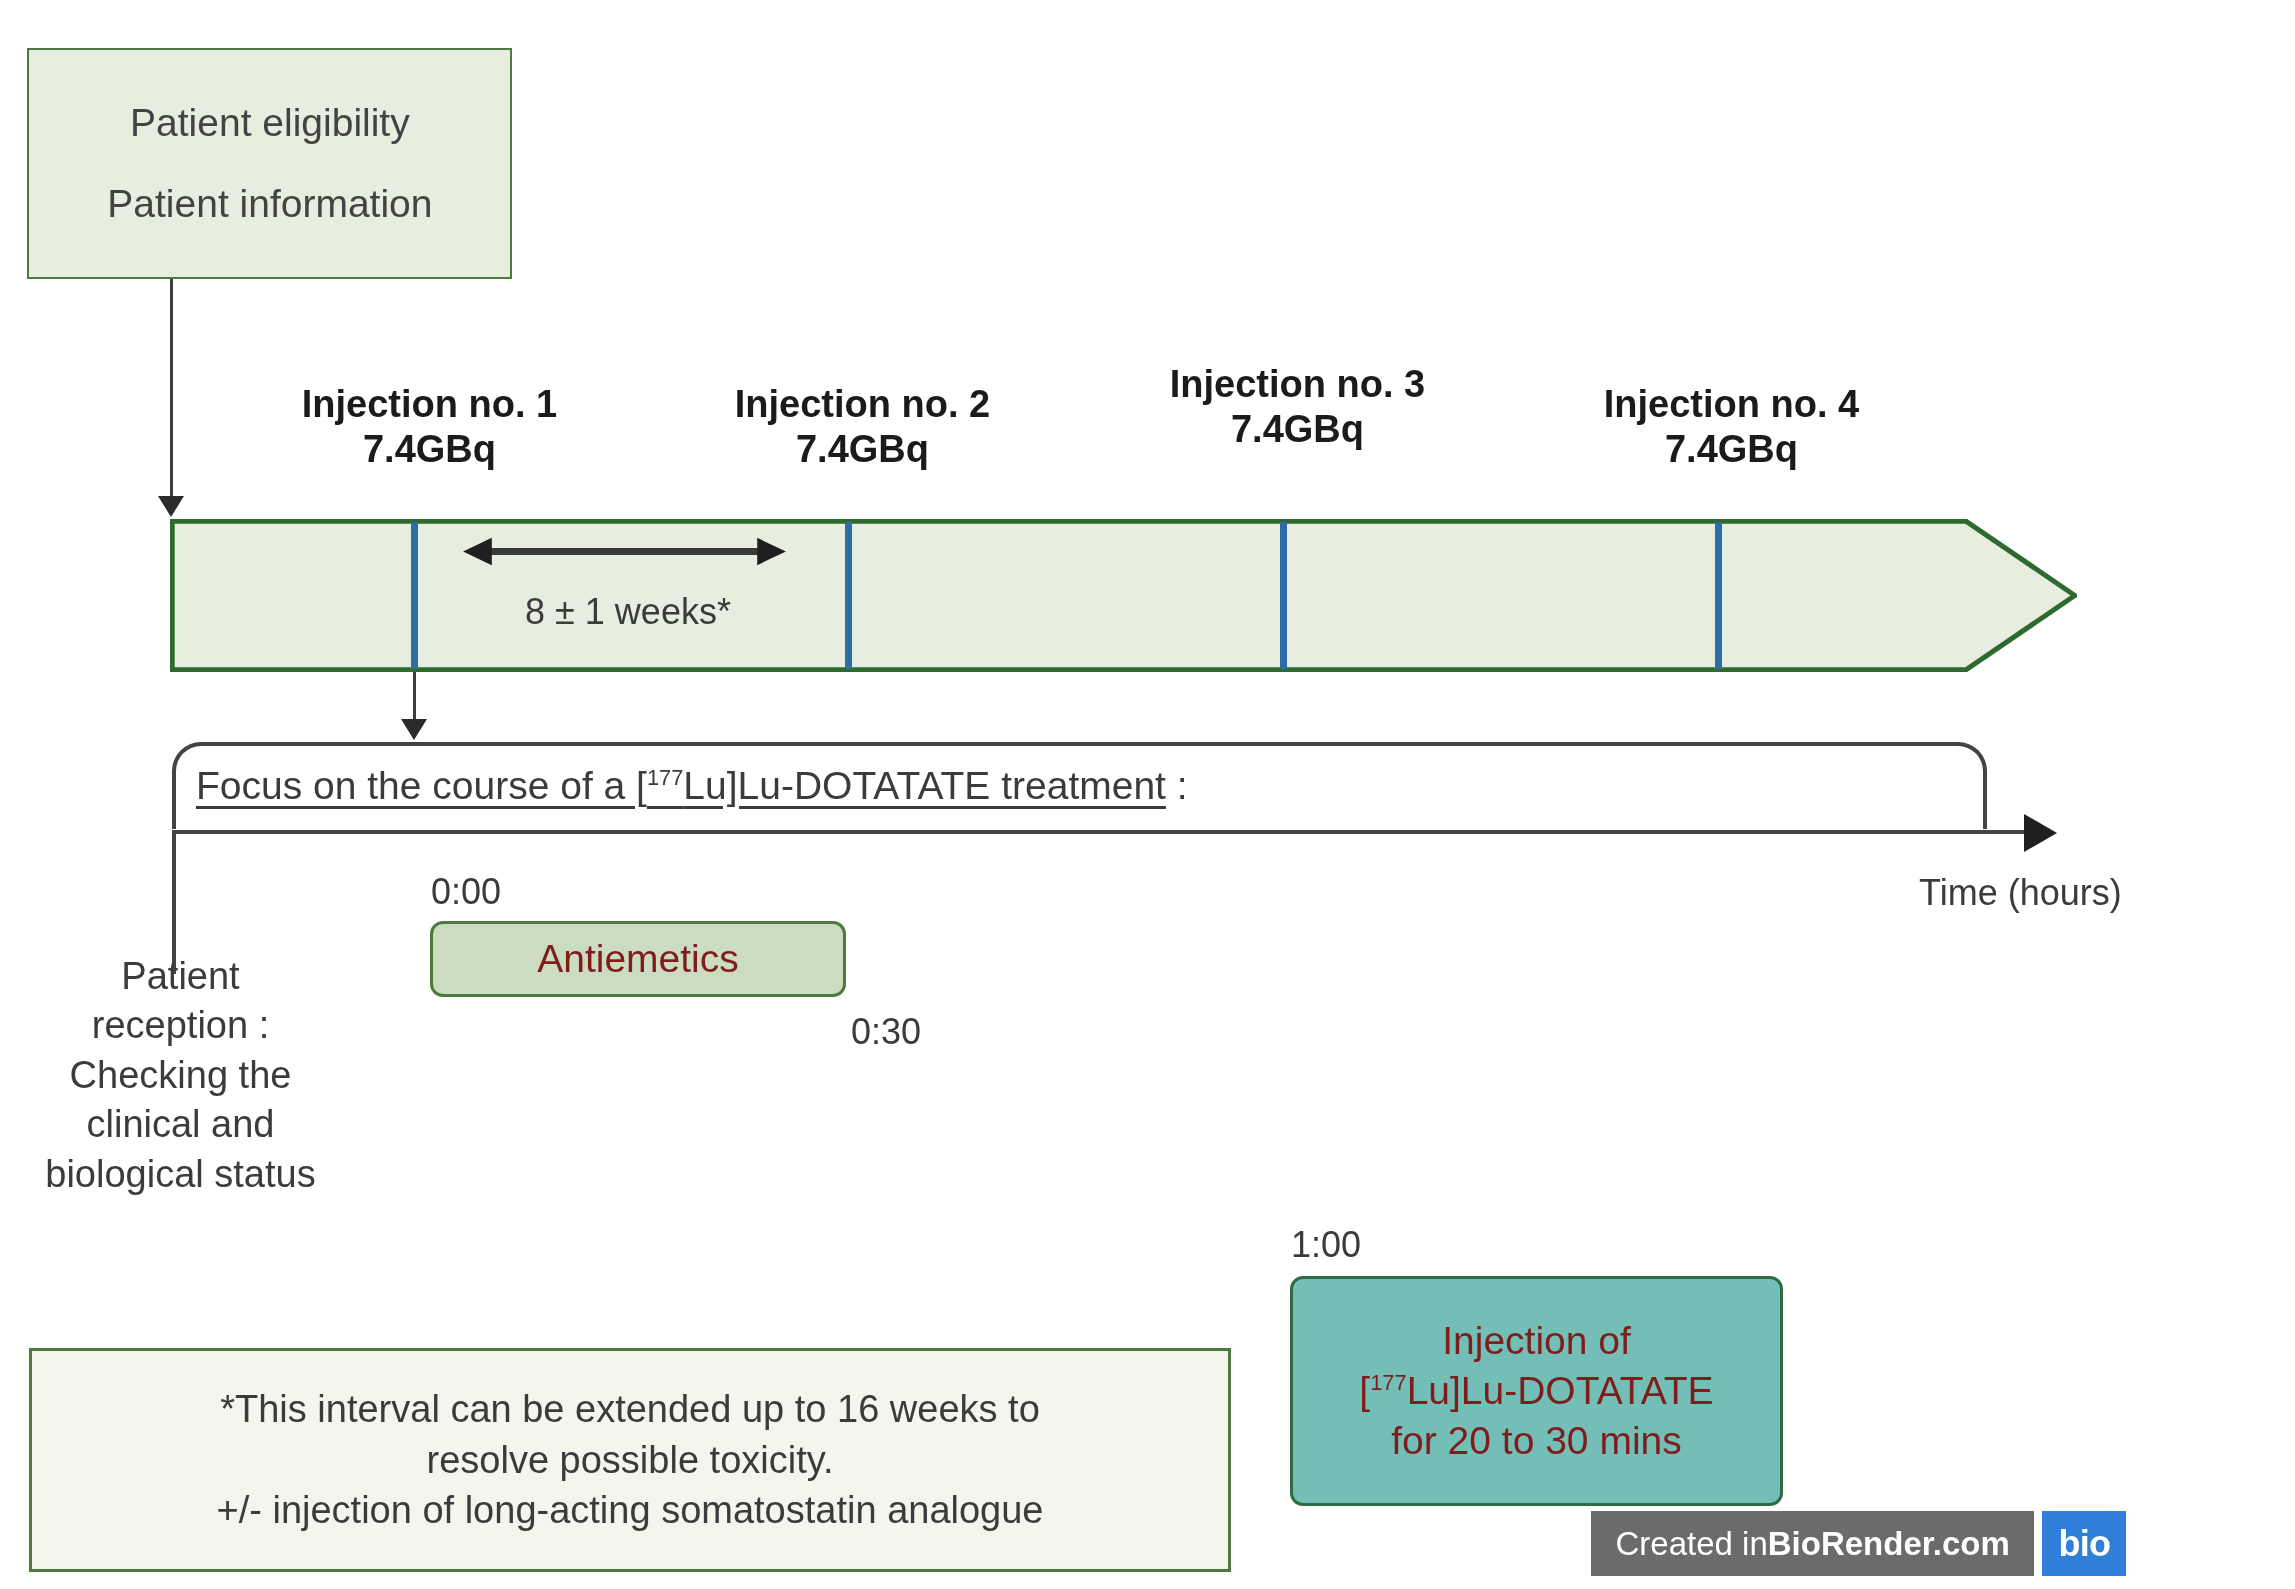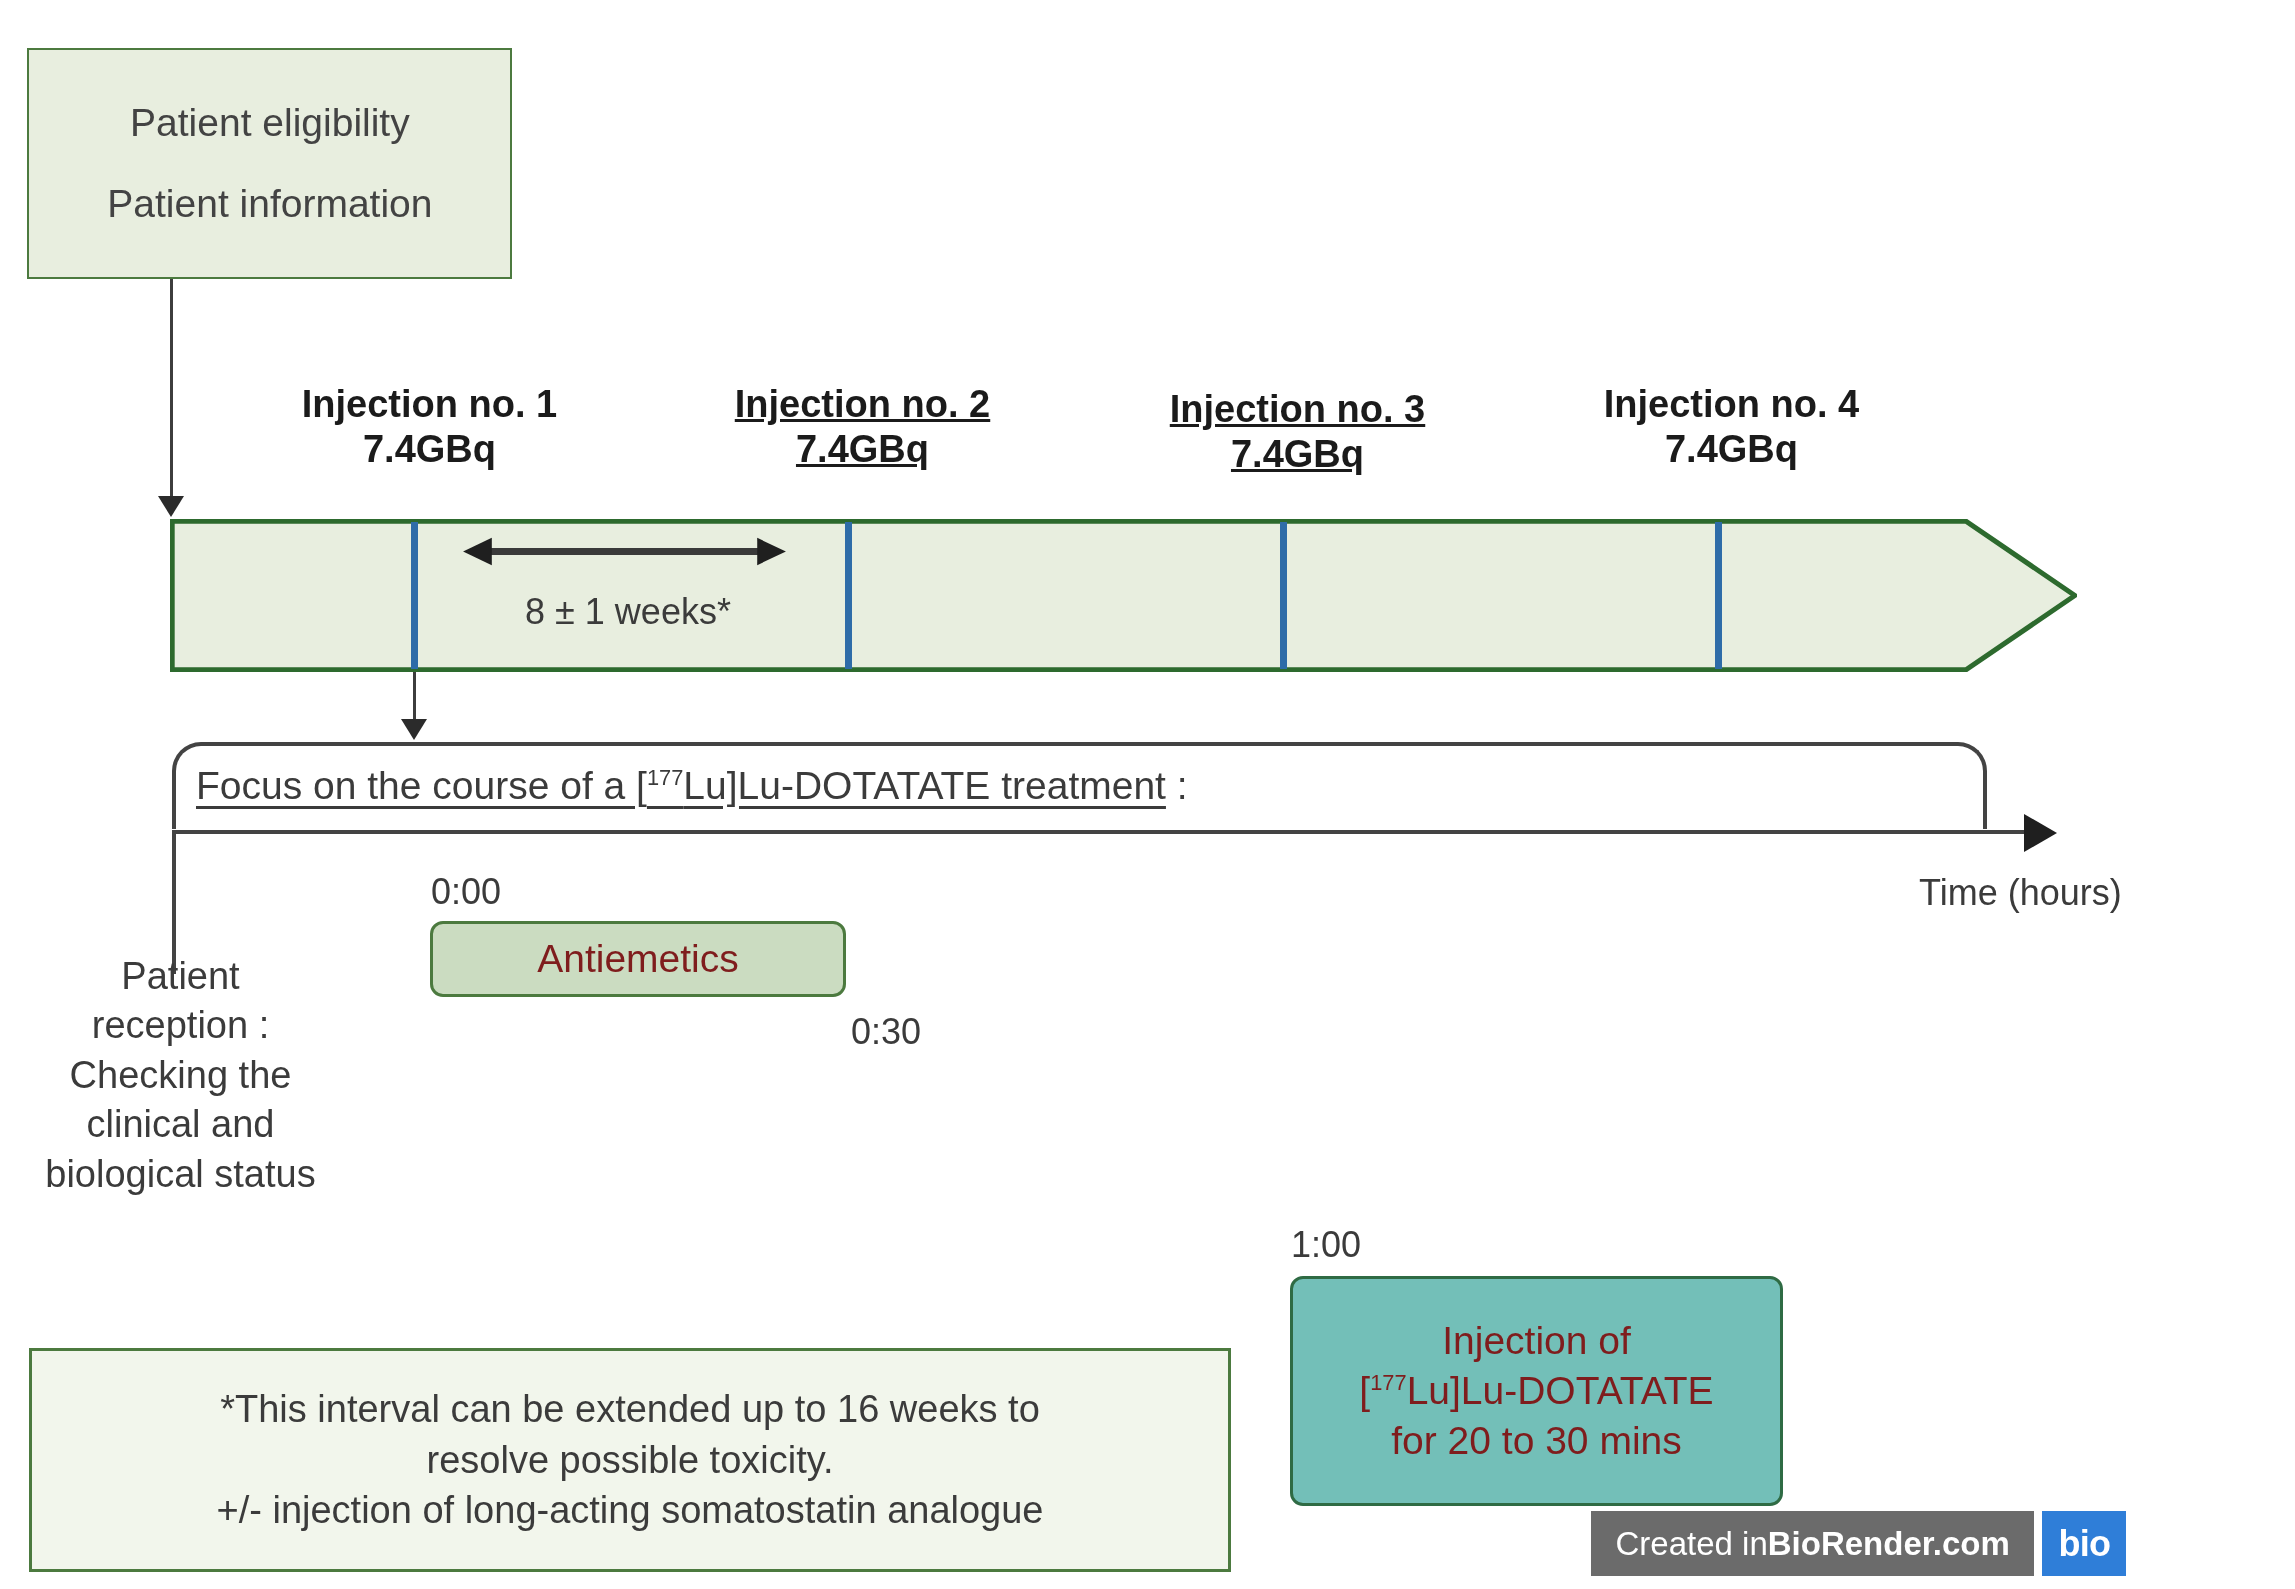--- a/index.html
+++ b/index.html
@@ -231,25 +231,25 @@
     <div class="line">Patient information</div>
   </div>
 
   <div class="abs v-connector" style="left:170px; top:258px; height:218px;"></div>
   <div class="abs arrow-down-head" style="left:158px; top:475px;"></div>
 
   <div class="abs inj-label" style="left:278px; top:361px; width:303px;">
     <div>Injection no. 1</div>
     <div>7.4GBq</div>
   </div>
-  <div class="abs inj-label" style="left:711px; top:361px; width:303px;text-decoration:underline;">
+  <div class="abs inj-label" style="left:711px; top:361px; width:303px;">
     <div>Injection no. 2</div>
     <div>7.4GBq</div>
   </div>
-  <div class="abs inj-label" style="left:1146px; top:366px; width:303px;text-decoration:underline;">
+  <div class="abs inj-label" style="left:1146px; top:341px; width:303px;">
     <div>Injection no. 3</div>
     <div>7.4GBq</div>
   </div>
   <div class="abs inj-label" style="left:1580px; top:361px; width:303px;">
     <div>Injection no. 4</div>
     <div>7.4GBq</div>
   </div>
 
   <div class="abs" id="treatment-bar">
     <svg width="1907" height="153" viewBox="0 0 2644 212">

